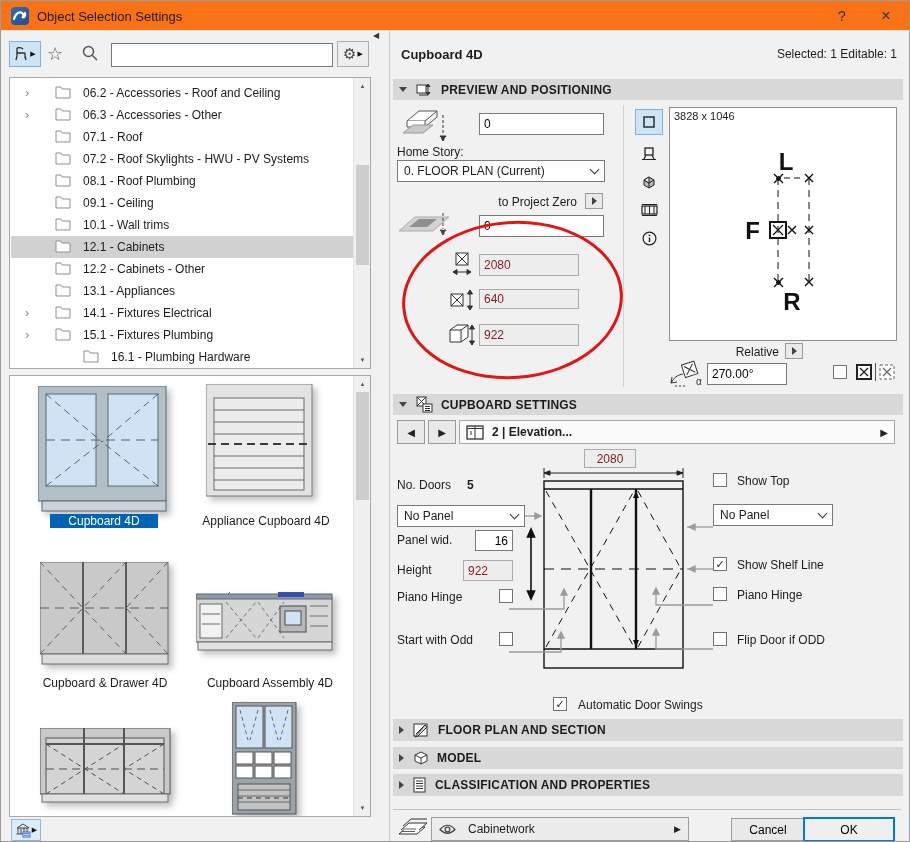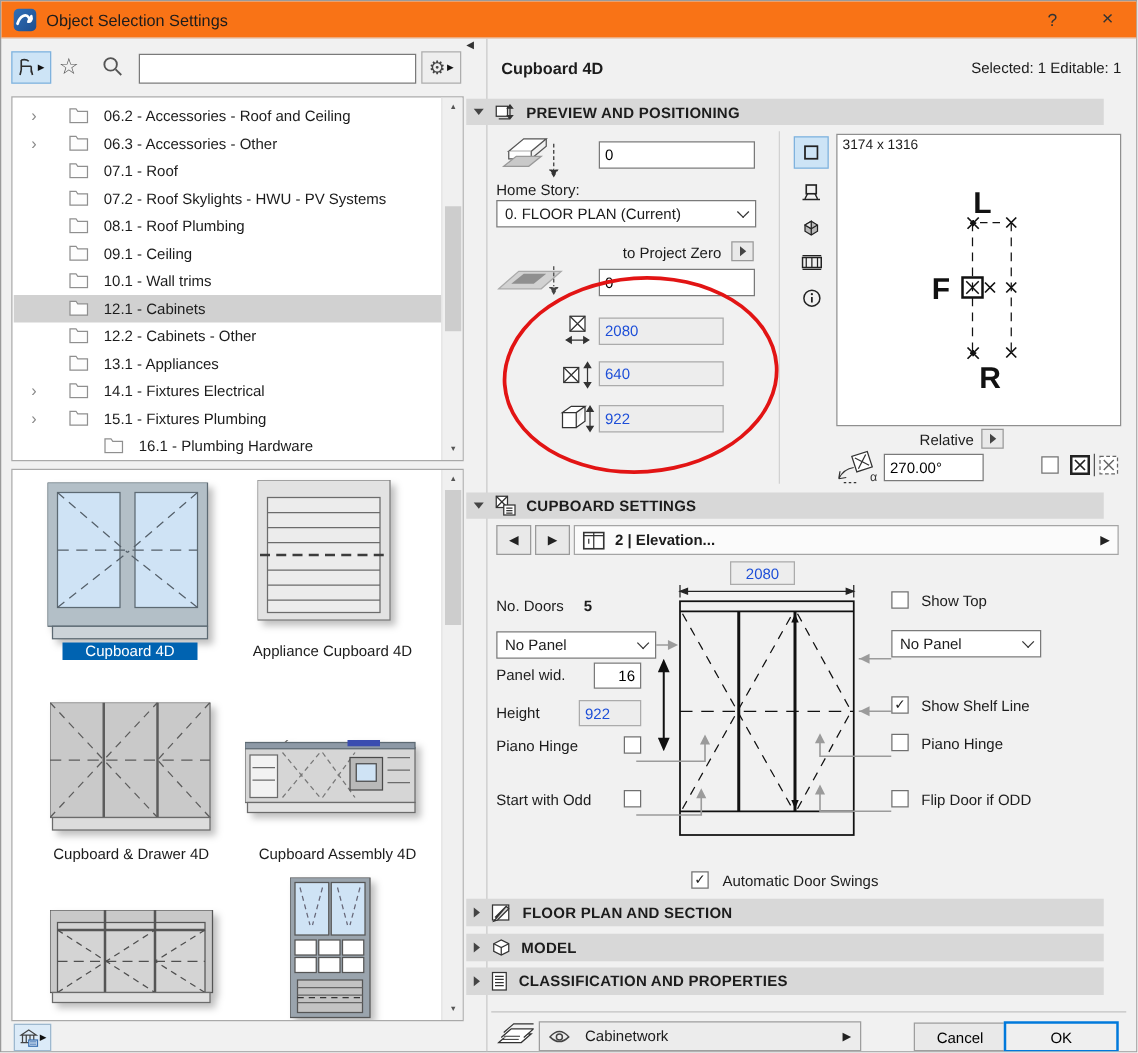--- a/index.html
+++ b/index.html
@@ -40,27 +40,27 @@
   .timg { position:absolute; filter:drop-shadow(4px 4px 3px rgba(0,0,0,0.25)); }
   .tlabel { position:absolute; text-align:center; white-space:nowrap; }
   .tlabel.sel { background:#0063b1; color:#fff; padding:0 3px; }
 
   .corner-btn { left:10px; top:818px; width:30px; height:22px; border:1px solid #9db8cf; background:#dcebf8; display:flex; align-items:center; justify-content:center; gap:1px; }
 
   
   .vsep { left:388px; top:30px; width:1px; height:812px; background:#c9c9c9; }
   .obj-name { left:400px; top:46px; font-weight:bold; font-size:13px; }
   .sel-status { top:46px; right:12px; font-size:12px; }
-  .secbar { left:372px; width:510px; height:21px; background:#d8d8d8; display:flex; align-items:center; gap:8px; padding:0 6px;text-align:center; }
+  .secbar { left:392px; width:510px; height:21px; background:#d8d8d8; display:flex; align-items:center; gap:8px; padding:0 6px;text-align:center; }
   .secbar b { font-size:12px; letter-spacing:.2px; }
   .tri-down { width:0; height:0; border-left:4px solid transparent; border-right:4px solid transparent; border-top:5px solid #444; }
   .tri-right { width:0; height:0; border-top:4px solid transparent; border-bottom:4px solid transparent; border-left:5px solid #444; }
 
   input.fld { border:1px solid #7a7a7a; background:#fff; font:12px "Liberation Sans",sans-serif; padding:0 4px; }
-  input.fld:disabled { background:#ededed; border-color:#ababab; color:#1d4ed8; }
+  input.fld:disabled { background:#ededed; border-color:#ababab; color:#7f1d1d; }
   .ddown { border:1px solid #7a7a7a; background:#fff; display:flex; align-items:center; padding:0 6px;gap:32px; }
   .ddown .dtxt { flex:1; white-space:nowrap; overflow:hidden; }
   .vchev { width:7px; height:7px; border-right:1.4px solid #333; border-bottom:1.4px solid #333; transform:rotate(45deg); margin-top:-4px; }
   .mini-btn { border:1px solid #9a9a9a; background:#e9e9e9; display:flex; align-items:center; justify-content:center; }
   .lbl { position:absolute; white-space:nowrap; }
 
   .strip-btn { position:absolute; left:634px; width:28px; height:26px; display:flex; align-items:center; justify-content:center; }
   .strip-btn.active { background:#cde4f6; border:1px solid #7fb2dd; }
 
   .preview-box { left:668px; top:106px; width:228px; height:234px; background:#fff; border:1px solid #8f8f8f; }
@@ -397,21 +397,21 @@
   </div>
   <div class="strip-btn" style="top:224px;">
     <svg width="15" height="15" viewBox="0 0 15 15">
         <circle cx="7.5" cy="7.5" r="6.4" fill="none" stroke="#222" stroke-width="1.2"></circle>
         <path d="M7.5 6.5 V11" stroke="#222" stroke-width="1.4"></path>
         <circle cx="7.5" cy="4.3" r=".9" fill="#222"></circle>
       </svg>
   </div>
 
   <div class="abs preview-box">
-    <span class="pv-size">3174 x 1316</span>
+    <span class="pv-size">3828 x 1046</span>
     <svg width="226" height="232" viewBox="0 0 226 232" style="position:absolute; left:0; top:0;">
       <g stroke="#111" fill="none">
         <path d="M108 70 V174" stroke-dasharray="7 5"></path>
         <path d="M139 70 V174" stroke-dasharray="7 5"></path>
         <path d="M114 70 h18" stroke-dasharray="6 4"></path>
       </g>
       <g stroke="#111" stroke-width="1.4">
         <path d="M104 66 l9 9 M113 66 l-9 9 M106 70.5 h5 M108.5 68 v5"></path>
         <path d="M135 66 l8 8 M143 66 l-8 8"></path>
         <path d="M104 170 l9 9 M113 170 l-9 9 M106 174.5 h5 M108.5 172 v5"></path>

